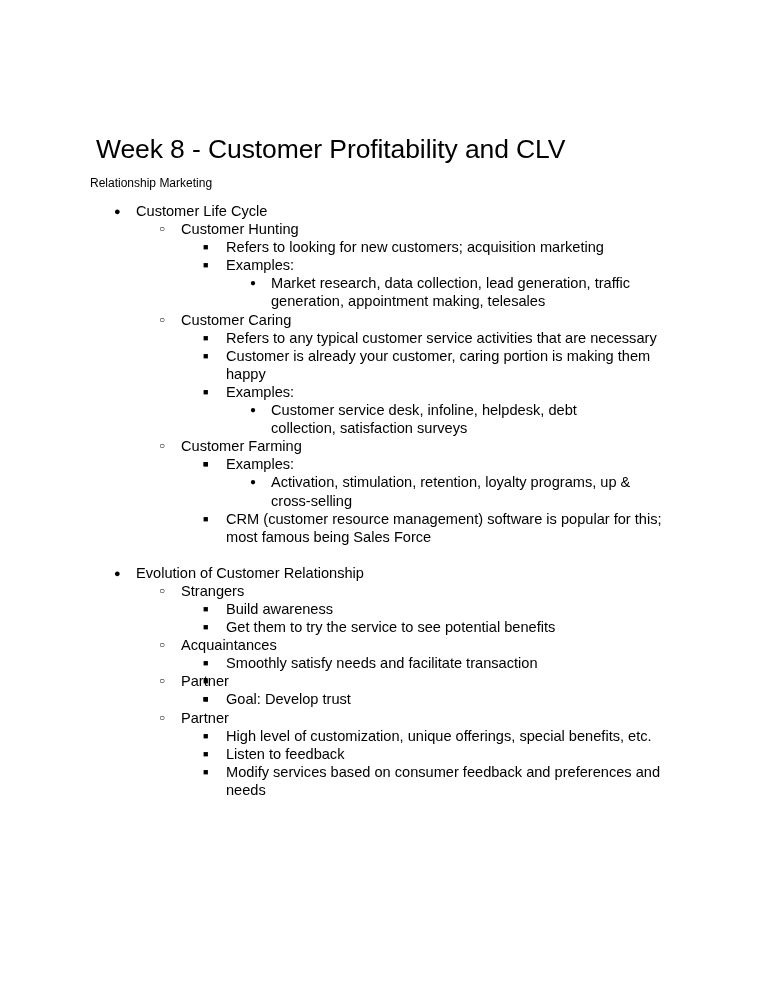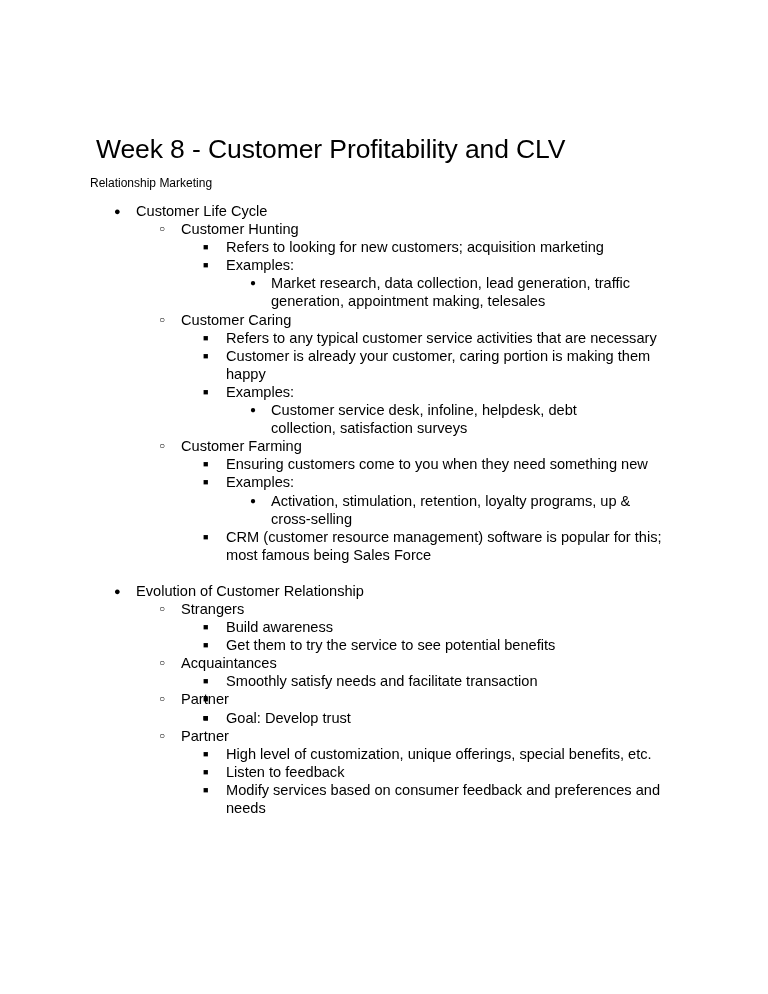--- a/index.html
+++ b/index.html
@@ -82,21 +82,20 @@
     <span class="b">●</span>
     <span>Customer service desk, infoline, helpdesk, debt collection, satisfaction surveys</span>
   </div>
 
   <div class="li l2">
     <span class="b">○</span>
     <span>Customer Farming</span>
   </div>
   <div class="li l3">
     <span class="b">■</span>
-    <span>Ensuring customers come to you when they need something new</span>
   </div>
   <div class="li l3">
     <span class="b">■</span>
     <span>Examples:</span>
   </div>
   <div class="li l4">
     <span class="b">●</span>
     <span>Activation, stimulation, retention, loyalty programs, up &amp; cross-selling</span>
   </div>
   <div class="li l3">

